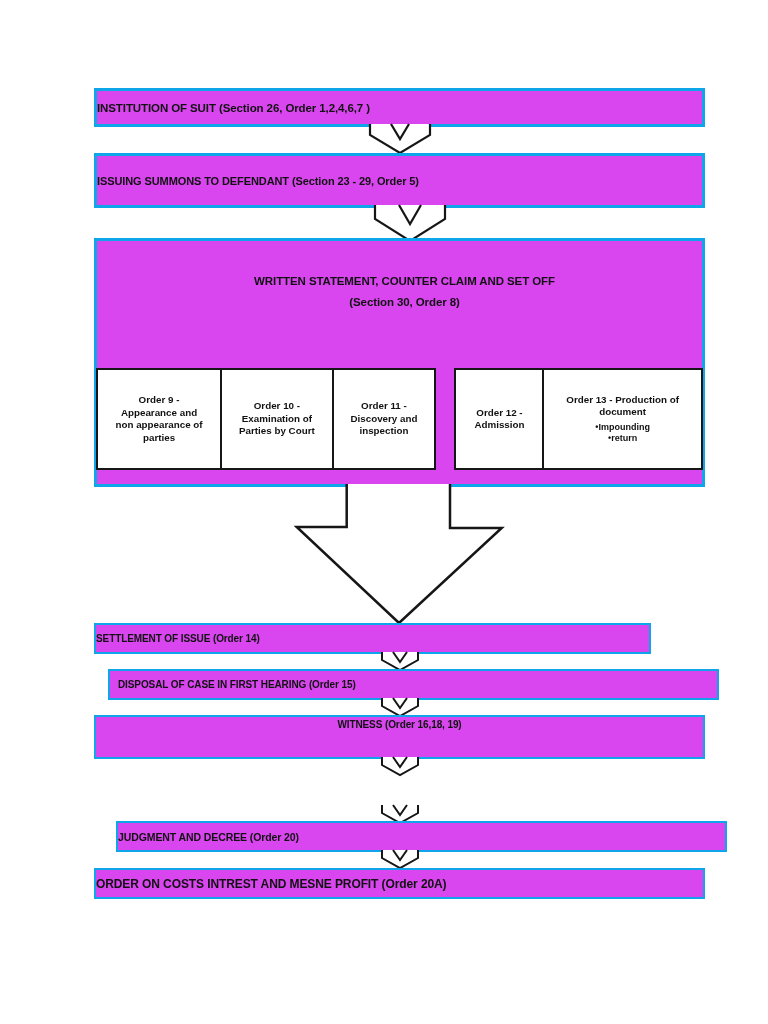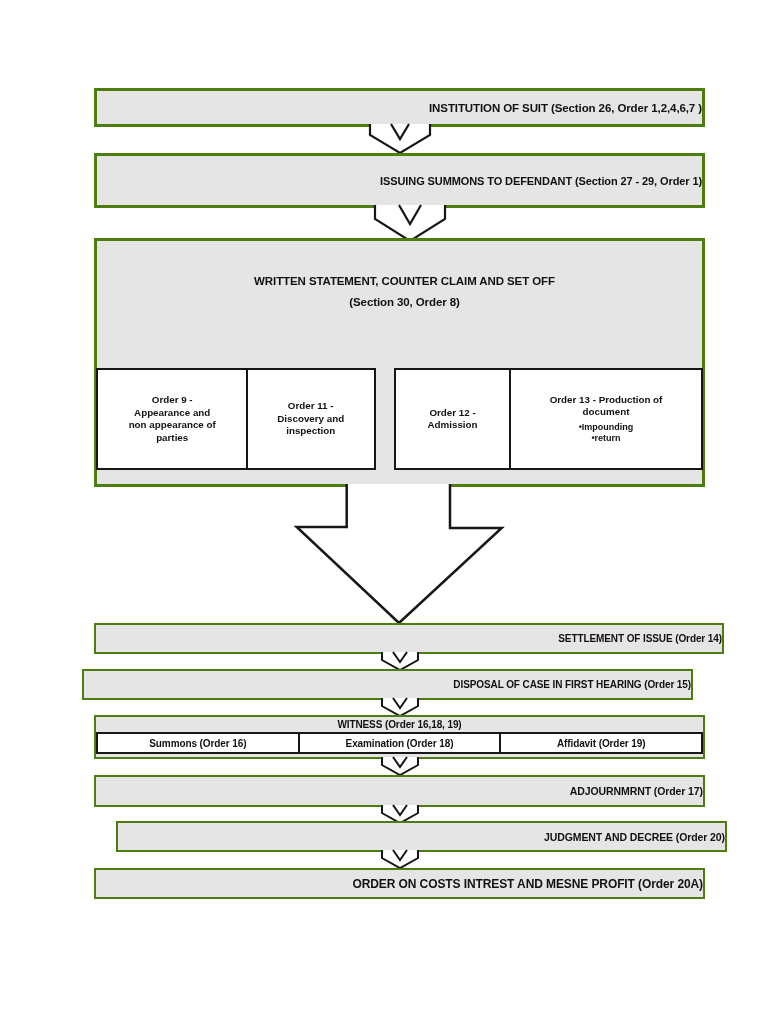--- a/index.html
+++ b/index.html
@@ -2,40 +2,40 @@
 <html><head>
 <meta charset="utf-8">
 <style>
   html,body { margin:0; padding:0; background:#ffffff; }
   body {
     width:768px; height:1024px; position:relative; overflow:hidden;
     font-family:"Liberation Sans", sans-serif; font-weight:bold; color:#111111;
   }
   .page { position:absolute; inset:0; background:#ffffff; }
   .box {
-    position:absolute; background:#e5e5e5; border:3px solid #4d7c0f;
-    box-sizing:border-box; display:flex; align-items:center; justify-content:flex-end;
+    position:absolute; background:#d946ef; border:3px solid #0ea5e9;
+    box-sizing:border-box; display:flex; align-items:center; justify-content:flex-start;
     text-align:center; letter-spacing:-0.1px;
   }
   .b2 { border-width:2px; }
   #institution { left:94px; top:88px;  width:611px; height:39px;  font-size:11.5px; }
   #summons     { left:94px; top:153px; width:611px; height:55px;  font-size:11px; }
   #written     { left:94px; top:238px; width:611px; height:249px; display:block; }
   .ws-title    { padding-top:30px; line-height:21px; font-size:11.5px; text-align:center;padding-left:10px; }
   #orders-row  { position:absolute; left:96px; top:368px; width:607px; height:102px; display:flex; }
   .order-cell {
     border:2.5px solid #161616; background:#ffffff; box-sizing:border-box;
     display:flex; flex-direction:column; justify-content:center; align-items:center;
     font-size:9.8px; line-height:12.5px; text-align:center; min-width:0;
   }
   .order-cell + .order-cell { margin-left:-2.5px; }
   .bullet-line { font-size:9px; line-height:11.5px; }
   .pad-top { height:3px; }
-  #settlement  { left:94px; top:623px; width:630px; height:31px; font-size:10px; border-width:2px; }
-  #disposal    { left:82px; top:669px; width:611px; height:31px; font-size:10px; border-width:2px; }
+  #settlement  { left:94px; top:623px; width:557px; height:31px; font-size:10px; border-width:2px; }
+  #disposal    { left:108px; top:669px; width:611px; height:31px; font-size:10px; border-width:2px;padding-left:8px; }
   #witness     { left:94px; top:715px; width:611px; height:44px; font-size:10px; border-width:2px; display:block; }
   .w-header    { height:15px; line-height:16px; text-align:center; font-size:10px; }
   .w-row       { display:flex; height:22px; }
   .w-cell {
     flex:1 1 0; border:2px solid #161616; box-sizing:border-box; background:#ffffff;
     display:flex; align-items:center; justify-content:center; font-size:10px; min-width:0;
   }
   .w-cell + .w-cell { margin-left:-2px; }
   #adjournment { left:94px; top:775px; width:611px; height:32px; font-size:10.5px; border-width:2px; }
   #judgment    { left:94px; top:821px; width:611px; height:31px; font-size:10.5px; border-width:2px;margin-left:22px; }
@@ -50,41 +50,46 @@
   <div class="box" id="institution">
     <span>INSTITUTION OF SUIT (Section 26, Order 1,2,4,6,7 )</span>
   </div>
 
   <svg class="arrow" style="left:369px; top:124px;" width="62" height="31" viewBox="0 0 62 31">
     <path d="M1 0 L1 11 L31 29 L61 11 L61 0" fill="#ffffff" stroke="#161616" stroke-width="2.2"></path>
     <path d="M22 0 L31 15 L40 0" fill="none" stroke="#161616" stroke-width="2.2"></path>
   </svg>
 
   <div class="box" id="summons">
-    <span>ISSUING SUMMONS TO DEFENDANT (Section 27 - 29, Order 1)</span>
+    <span>ISSUING SUMMONS TO DEFENDANT (Section 23 - 29, Order 5)</span>
   </div>
 
   <svg class="arrow" style="left:373px; top:205px;" width="74" height="38" viewBox="0 0 74 38">
     <path d="M2 0 L2 14 L37 36 L72 14 L72 0" fill="#ffffff" stroke="#161616" stroke-width="2.2"></path>
     <path d="M26 0 L37 19 L48 0" fill="none" stroke="#161616" stroke-width="2.2"></path>
   </svg>
 
   <div class="box" id="written">
     <div class="ws-title">
       <div>WRITTEN STATEMENT, COUNTER CLAIM AND SET OFF</div>
       <div>(Section 30, Order 8)</div>
     </div>
   </div>
 
   <div id="orders-row">
     <div class="order-cell" style="flex-grow:115;">
       <div>Order 9 -</div>
       <div>Appearance and</div>
       <div>non appearance of</div>
       <div>parties</div>
+    </div>
+    <div class="order-cell" style="flex-grow:115;">
+      <div>Order 10 -</div>
+      <div>Examination of</div>
+      <div>Parties by Court</div>
     </div>
     <div class="order-cell" style="flex-grow:110;">
       <div>Order 11 -</div>
       <div>Discovery and</div>
       <div>inspection</div>
     </div>
     <div class="order-cell" style="flex-grow:120;margin-left:18px;">
       <div>Order 12 -</div>
       <div>Admission</div>
     </div>
@@ -114,35 +119,27 @@
     <span>DISPOSAL OF CASE IN FIRST HEARING (Order 15)</span>
   </div>
 
   <svg class="arrow" style="left:381px; top:698px;" width="38" height="20" viewBox="0 0 38 20">
     <path d="M1 0 L1 8 L19 18 L37 8 L37 0" fill="#ffffff" stroke="#161616" stroke-width="2"></path>
     <path d="M12 0 L19 10 L26 0" fill="none" stroke="#161616" stroke-width="2"></path>
   </svg>
 
   <div class="box b2" id="witness">
     <div class="w-header">WITNESS (Order 16,18, 19)</div>
-    <div class="w-row">
-      <div class="w-cell">Summons (Order 16)</div>
-      <div class="w-cell">Examination (Order 18)</div>
-      <div class="w-cell">Affidavit (Order 19)</div>
-    </div>
   </div>
 
   <svg class="arrow" style="left:381px; top:757px;" width="38" height="20" viewBox="0 0 38 20">
     <path d="M1 0 L1 8 L19 18 L37 8 L37 0" fill="#ffffff" stroke="#161616" stroke-width="2"></path>
     <path d="M12 0 L19 10 L26 0" fill="none" stroke="#161616" stroke-width="2"></path>
   </svg>
 
-  <div class="box b2" id="adjournment">
-    <span>ADJOURNMRNT (Order 17)</span>
-  </div>
 
   <svg class="arrow" style="left:381px; top:805px;" width="38" height="20" viewBox="0 0 38 20">
     <path d="M1 0 L1 8 L19 18 L37 8 L37 0" fill="#ffffff" stroke="#161616" stroke-width="2"></path>
     <path d="M12 0 L19 10 L26 0" fill="none" stroke="#161616" stroke-width="2"></path>
   </svg>
 
   <div class="box b2" id="judgment">
     <span>JUDGMENT AND DECREE (Order 20)</span>
   </div>
 

